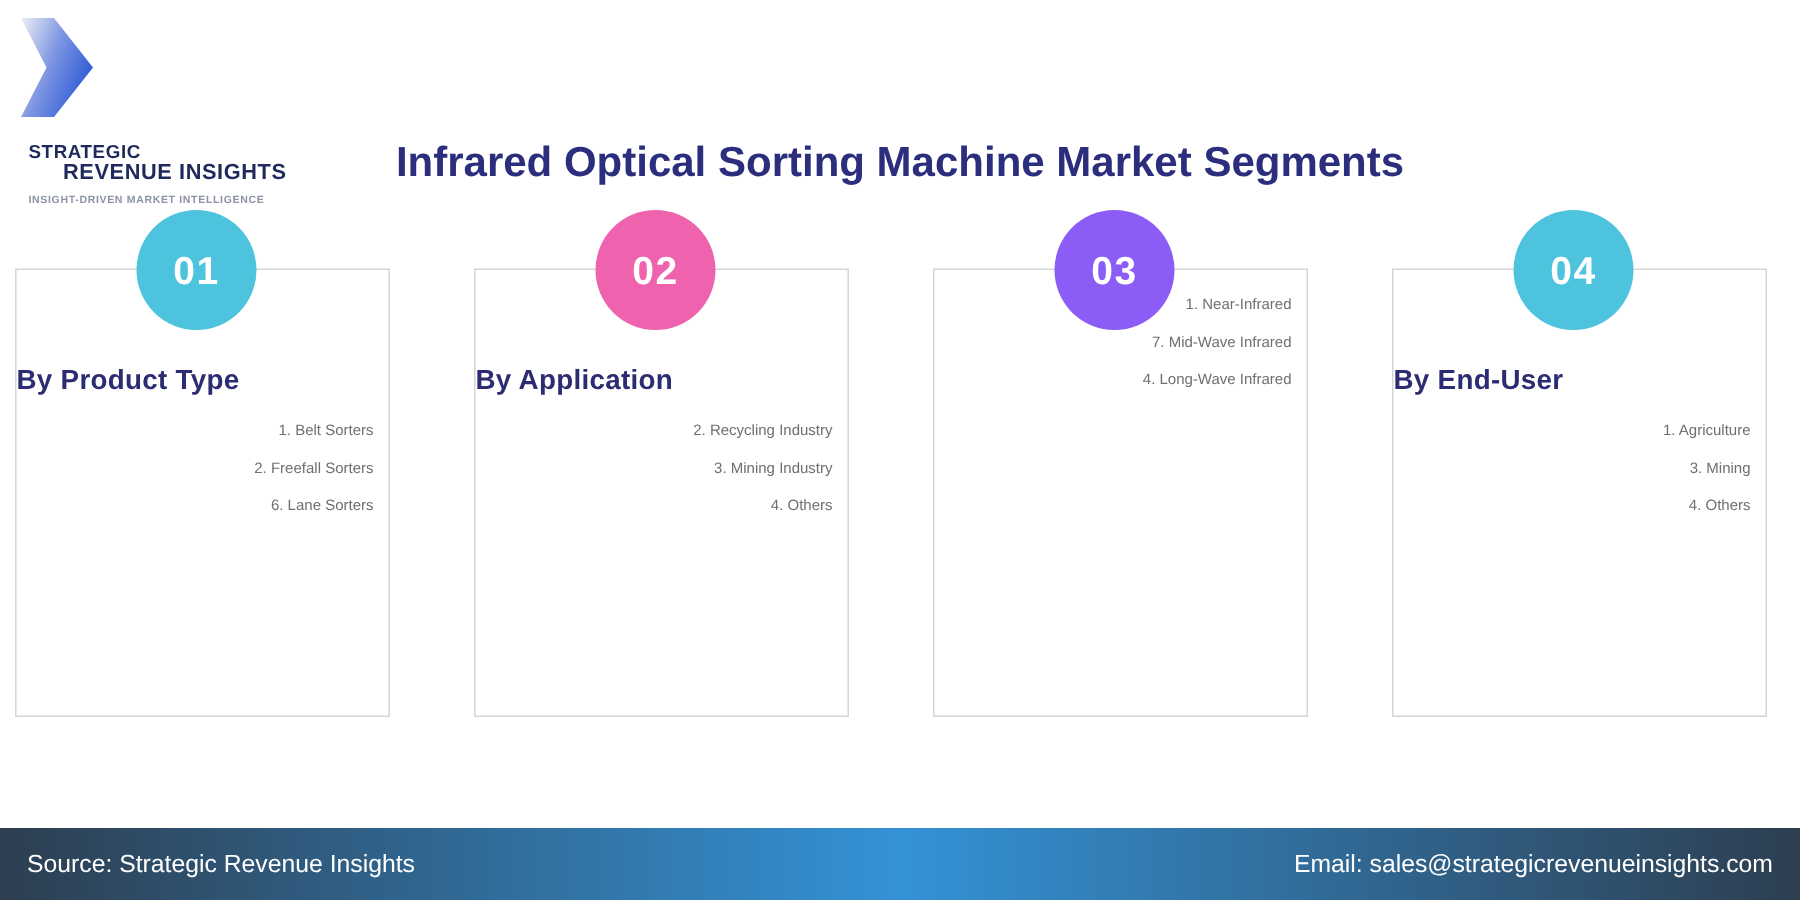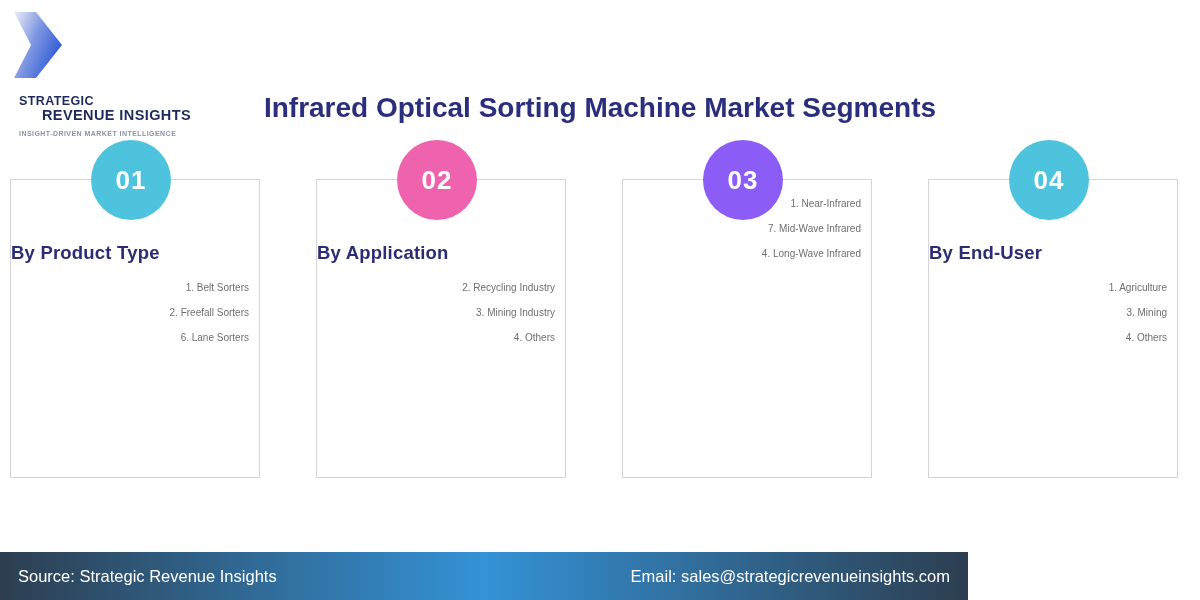--- a/index.html
+++ b/index.html
@@ -43,21 +43,21 @@
     margin:62px 0 0 0; text-align:left;
     font-size:18.5px; font-weight:bold; color:#2b2c72; letter-spacing:0.2px;
   }
   .card-list {
     margin:11px 0 0 0; padding:0 10px 0 16px; list-style:none;
     color:#6f6f6f; font-size:10px; line-height:25px;text-align:right;
   }
 
   
   .footer {
-    position:absolute; left:0; top:552px; width:968px; height:48px;
+    position:absolute; left:0; top:552px; width:1200px; height:48px;
     background:linear-gradient(90deg, #2d3e50 0%, #3492d6 50%, #2d3e50 100%);
     display:flex; align-items:center; justify-content:space-between;
     box-sizing:border-box; padding:16px 18px;
     color:#ffffff; font-size:16.5px;
   }
 </style>
 </head>
 <body>
 
 <div class="page">

